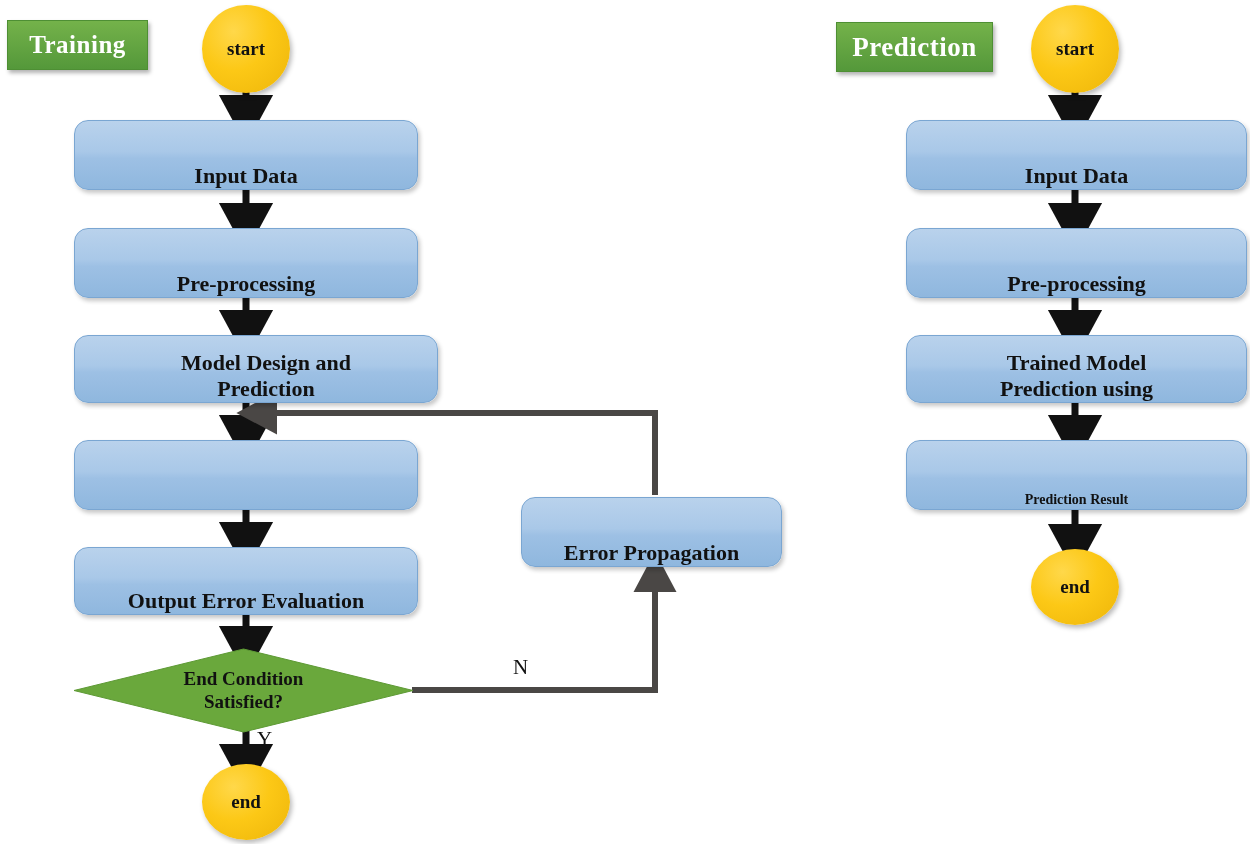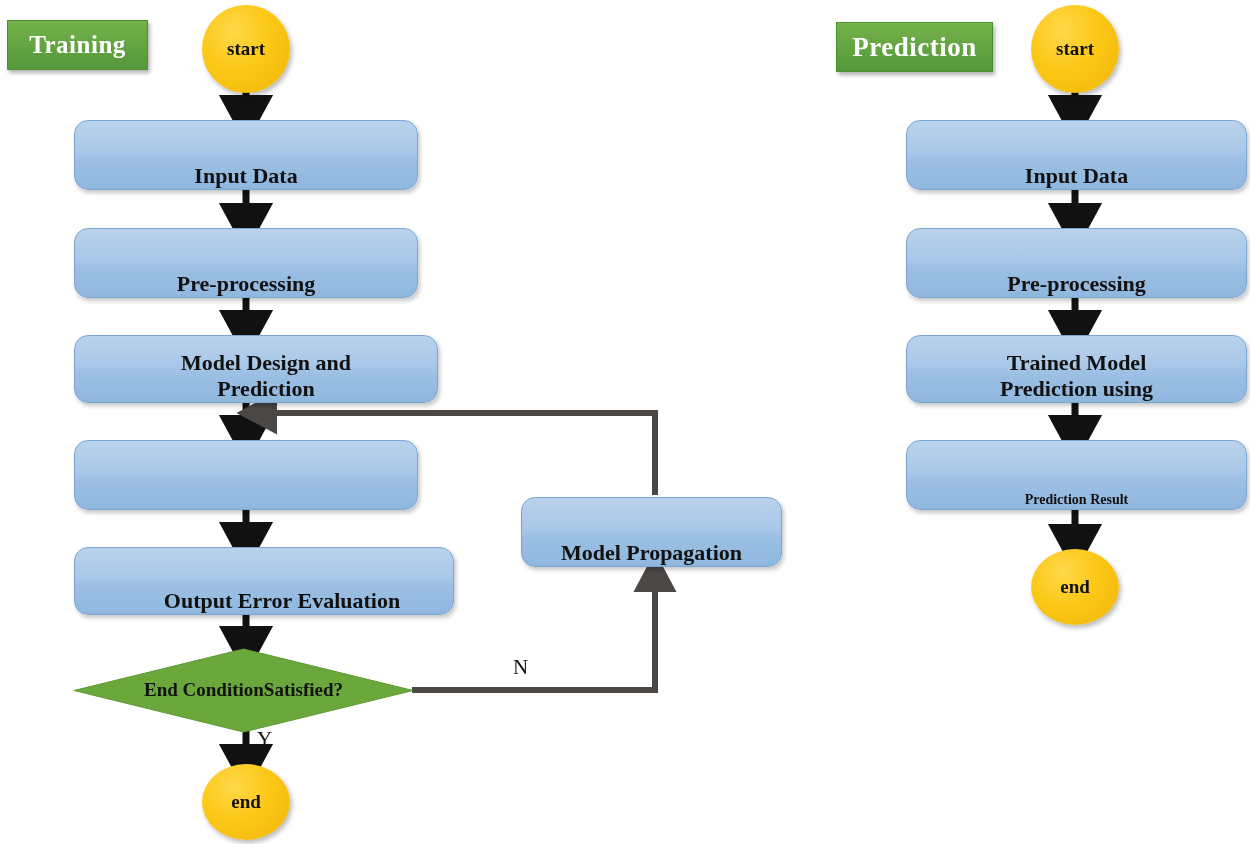--- a/index.html
+++ b/index.html
@@ -43,21 +43,21 @@
     box-shadow:2px 3px 5px rgba(0,0,0,0.28);
     display:flex;align-items:center;justify-content:center;
     color:#111111;font-weight:bold;
   }
 
   
   .diamond-wrap{position:absolute;}
   .diamond-wrap svg{position:absolute;left:0;top:0;overflow:visible;}
   .diamond-label{
     position:absolute;left:0;top:0;width:100%;height:100%;
-    display:flex;flex-direction:row;align-items:center;justify-content:center;
+    display:flex;flex-direction:column;align-items:center;justify-content:center;
     color:#111111;font-weight:bold;text-align:center;line-height:1.18;
     pointer-events:none;
   }
 
   
   #links{position:absolute;left:0;top:0;width:1250px;height:844px;}
 
   .edge-label{
     position:absolute;color:#111111;font-weight:normal;
     font-family:"Liberation Serif","DejaVu Serif",serif;
@@ -121,21 +121,21 @@
       <span style="display: block;">Model  Design  and</span>
       <span style="display: block;">Prediction</span>
     </div>
   </div>
 
   <div class="box" style="left:74px;top:440px;width:342px;height:68px;font-size:22px;">
     <div>
     </div>
   </div>
 
-  <div class="box" style="left:74px;top:547px;width:342px;height:66px;font-size:22px;padding-left:36px;">
+  <div class="box" style="left:74px;top:547px;width:342px;height:66px;font-size:22px;">
     <span>Output  Error  Evaluation</span>
   </div>
 
   <div class="diamond-wrap" style="left:74px;top:649px;width:339px;height:83px;">
     <svg width="339" height="83" viewBox="0 0 339 83" xmlns="http://www.w3.org/2000/svg">
       <polygon points="169.5,0 339,41.5 169.5,83 0,41.5" fill="#6aa83c" stroke="#5e9a35" stroke-width="1"></polygon>
     </svg>
     <div class="diamond-label" style="font-size:19px;">
       <span style="display: block;">End Condition</span>
       <span style="display: block;">Satisfied?</span>
@@ -148,21 +148,21 @@
 
   <div class="edge-label" style="left:513px;top:655px;font-size:21px;">
     <span>N</span>
   </div>
 
   <div class="ellipse" style="left:202px;top:764px;width:88px;height:76px;font-size:19px;">
     <span>end</span>
   </div>
 
   <div class="box" style="left:521px;top:497px;width:259px;height:68px;font-size:22px;">
-    <span>Model Propagation</span>
+    <span>Error Propagation</span>
   </div>
 
   <div class="tag" style="left:836px;top:22px;width:155px;height:48px;font-size:27px;">
     <span>Prediction</span>
   </div>
 
   <div class="ellipse" style="left:1031px;top:5px;width:88px;height:88px;font-size:19px;">
     <span>start</span>
   </div>
 

